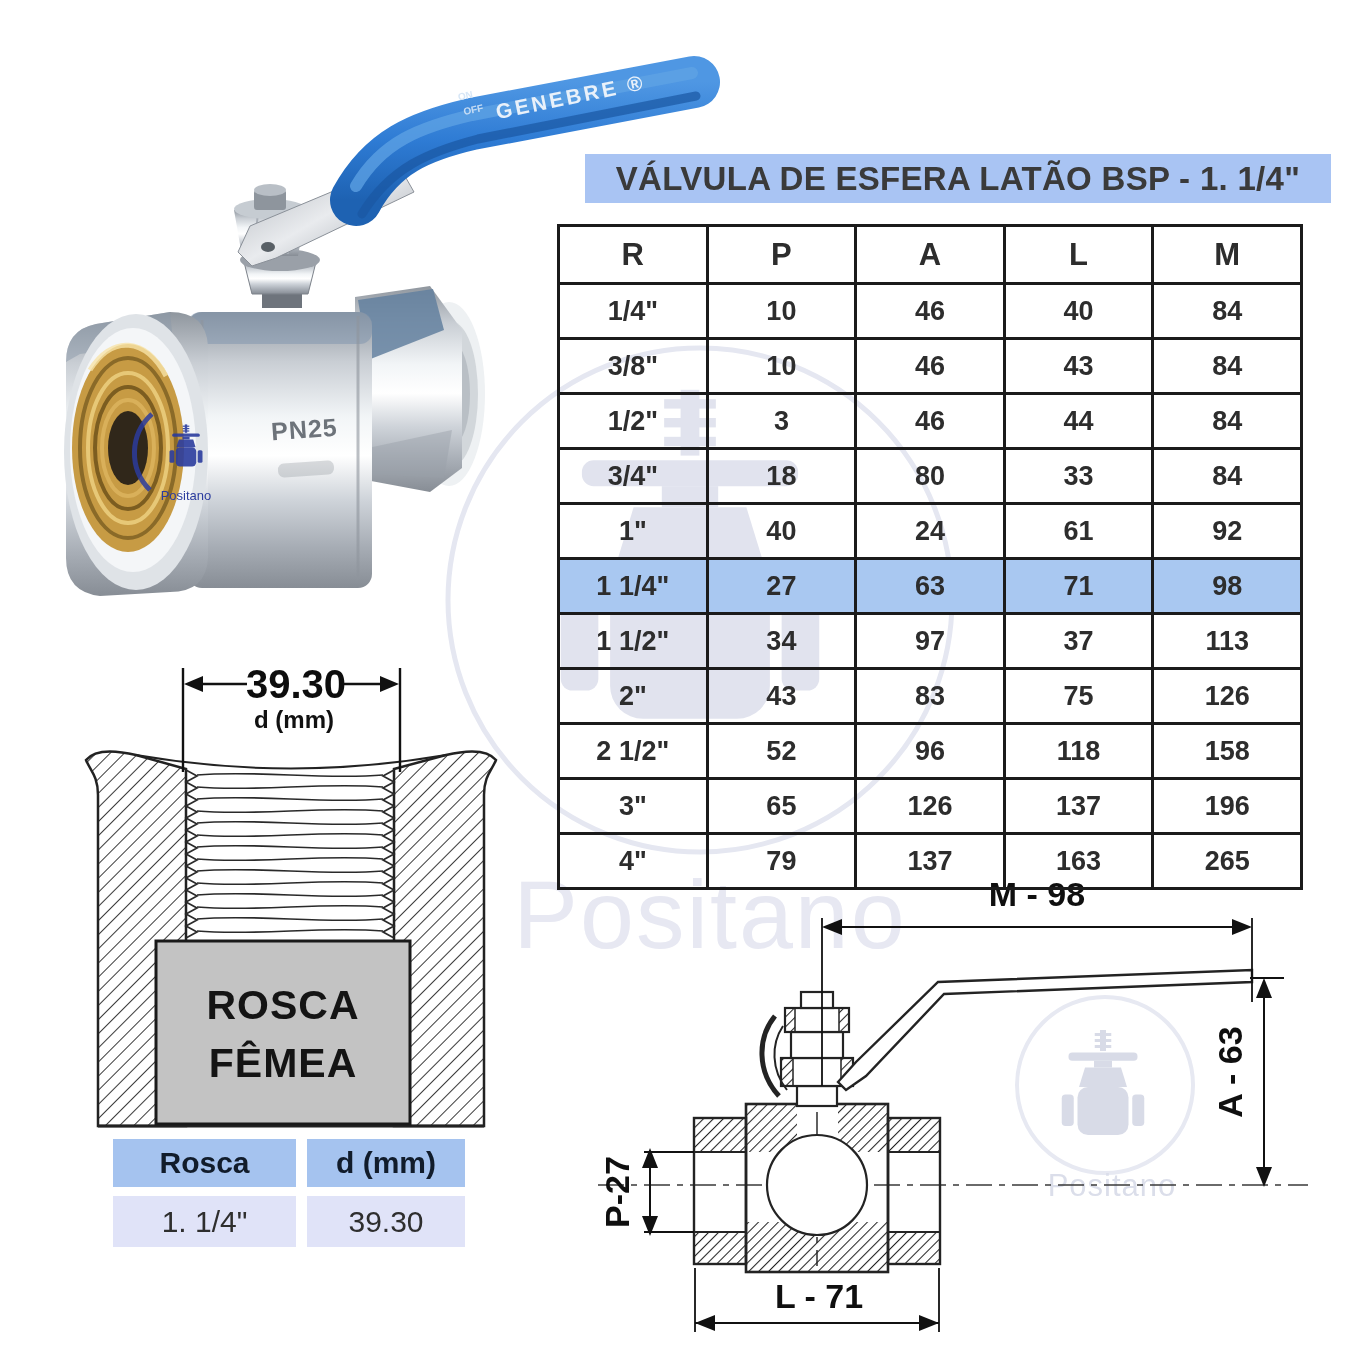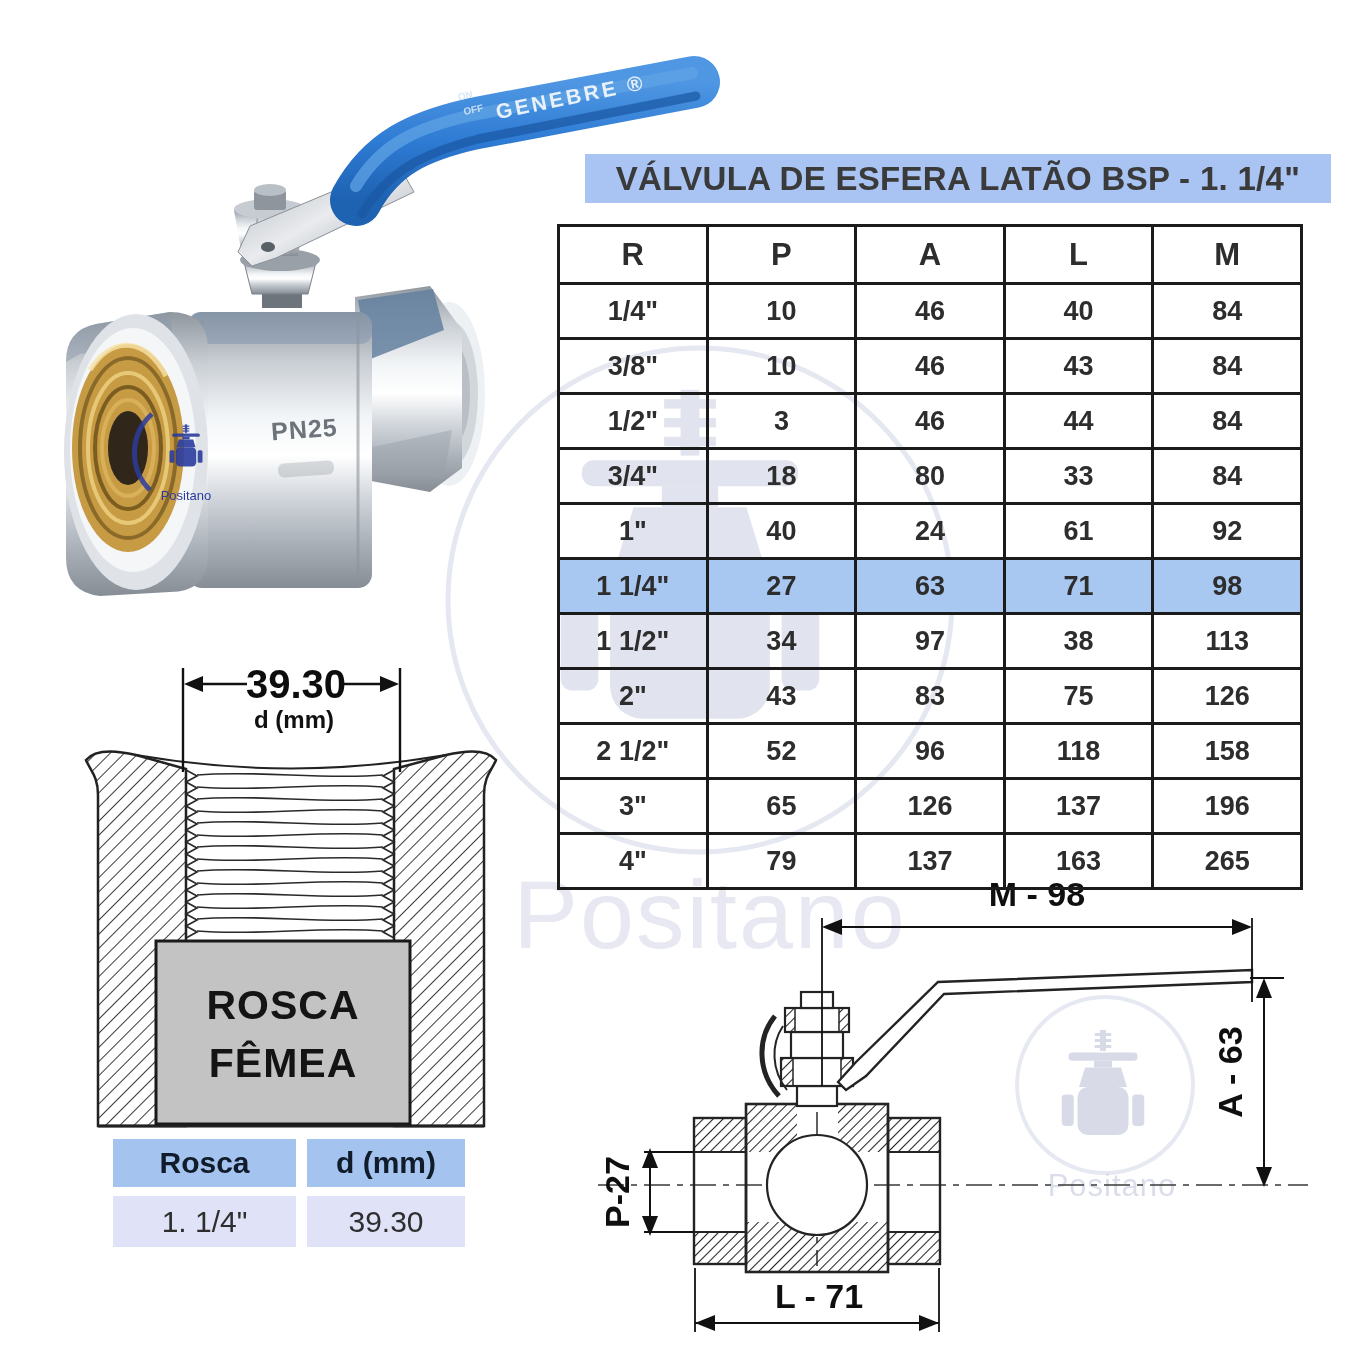--- a/index.html
+++ b/index.html
@@ -216,21 +216,21 @@
     <td>1 1/4"</td>
     <td>27</td>
     <td>63</td>
     <td>71</td>
     <td>98</td>
   </tr>
   <tr>
     <td>1 1/2"</td>
     <td>34</td>
     <td>97</td>
-    <td>38</td>
+    <td>37</td>
     <td>113</td>
   </tr>
   <tr>
     <td>2"</td>
     <td>43</td>
     <td>83</td>
     <td>75</td>
     <td>126</td>
   </tr>
   <tr>

